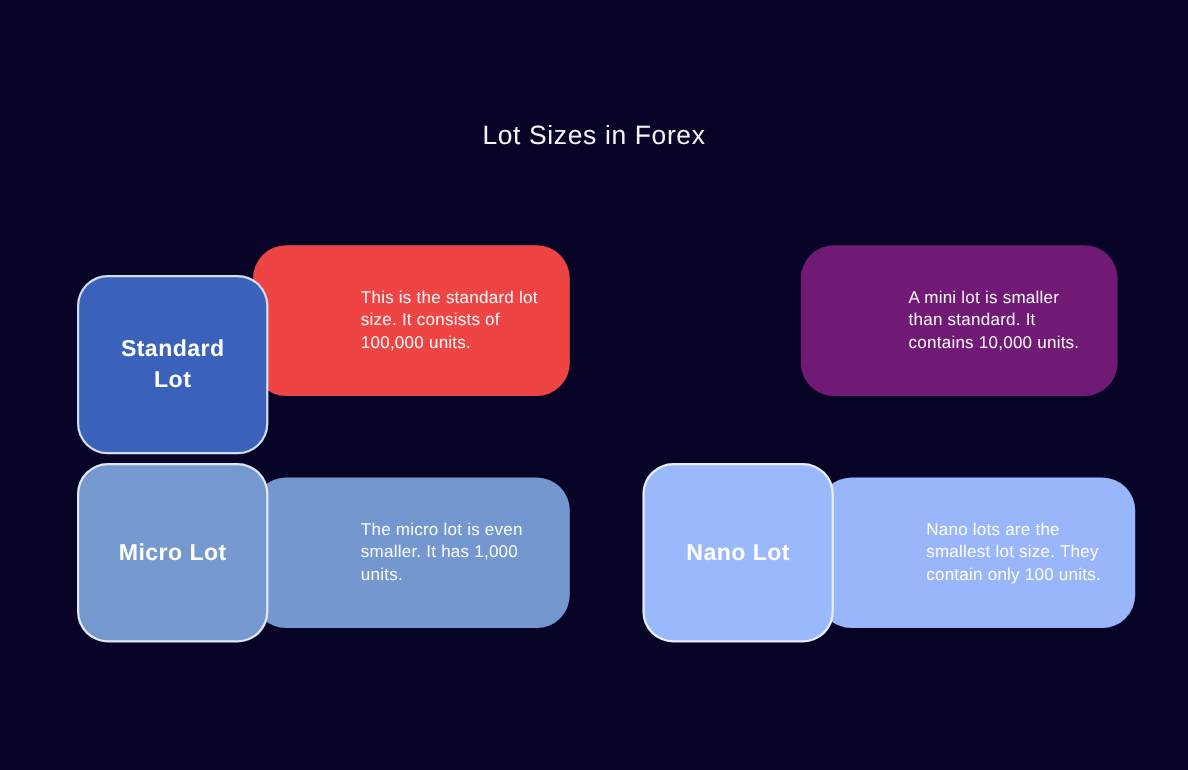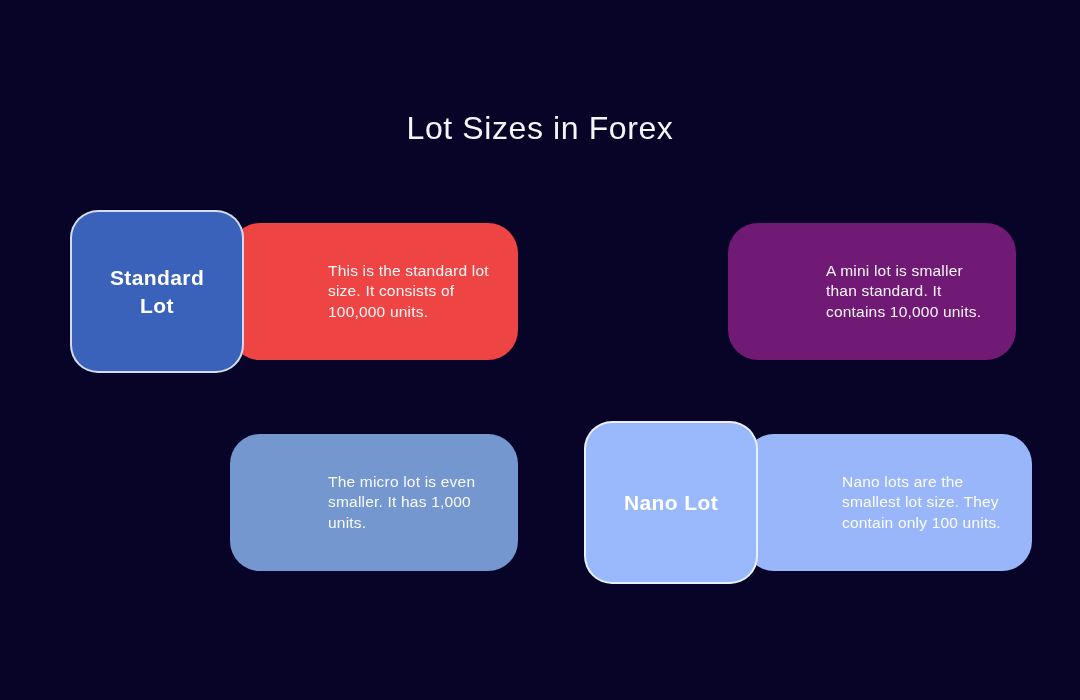--- a/index.html
+++ b/index.html
@@ -9,21 +9,21 @@
     font-family: "Liberation Sans", sans-serif;
     background: #070428;
   }
   .page-title {
     position: absolute;
     top: 110px;
     left: 0;
     width: 1080px;
     text-align: center;
     color: #f3f5fb;
-    font-size: 32px;
+    font-size: 24px;
     font-weight: 500;
     letter-spacing: 0.6px;
   }
   .card {
     position: absolute;
     width: 450px;
     height: 163px;
   }
   .card.pos-0 { left: 70px;  top: 210px; }
   .card.pos-1 { left: 568px; top: 210px; }
@@ -72,35 +72,38 @@
 </style>
 </head>
 <body style="background: rgb(7, 4, 40);">
 
 <h1 class="page-title" style="color: rgb(243, 245, 251);">Lot Sizes in Forex</h1>
 
 <div class="card pos-0">
   <div class="panel" style="background: #ef4444;">
     <div class="desc">This is the standard lot size. It consists of 100,000 units.</div>
   </div>
-  <div class="square" style="background: rgb(58, 98, 186);">
+  <div class="square" style="background: rgb(58, 98, 186); margin-top: 40px;">
     <div class="label">Standard Lot</div>
   </div>
 </div>
 
 <div class="card pos-1">
   <div class="panel" style="background: #701a75;">
     <div class="desc">A mini lot is smaller than standard. It contains 10,000 units.</div>
   </div>
 </div>
 
 <div class="card pos-2">
   <div class="panel" style="background: rgb(115, 151, 206);">
     <div class="desc">The micro lot is even smaller. It has 1,000 units.</div>
   </div>
+  <div class="square" style="background: rgb(117, 152, 207);">
+    <div class="label">Micro Lot</div>
+  </div>
 </div>
 
 <div class="card pos-3">
   <div class="panel" style="background: rgb(154, 182, 251);">
     <div class="desc">Nano lots are the smallest lot size. They contain only 100 units.</div>
   </div>
   <div class="square" style="background: rgb(154, 184, 252); border-radius: 28px;">
     <div class="label">Nano Lot</div>
   </div>
 </div>

